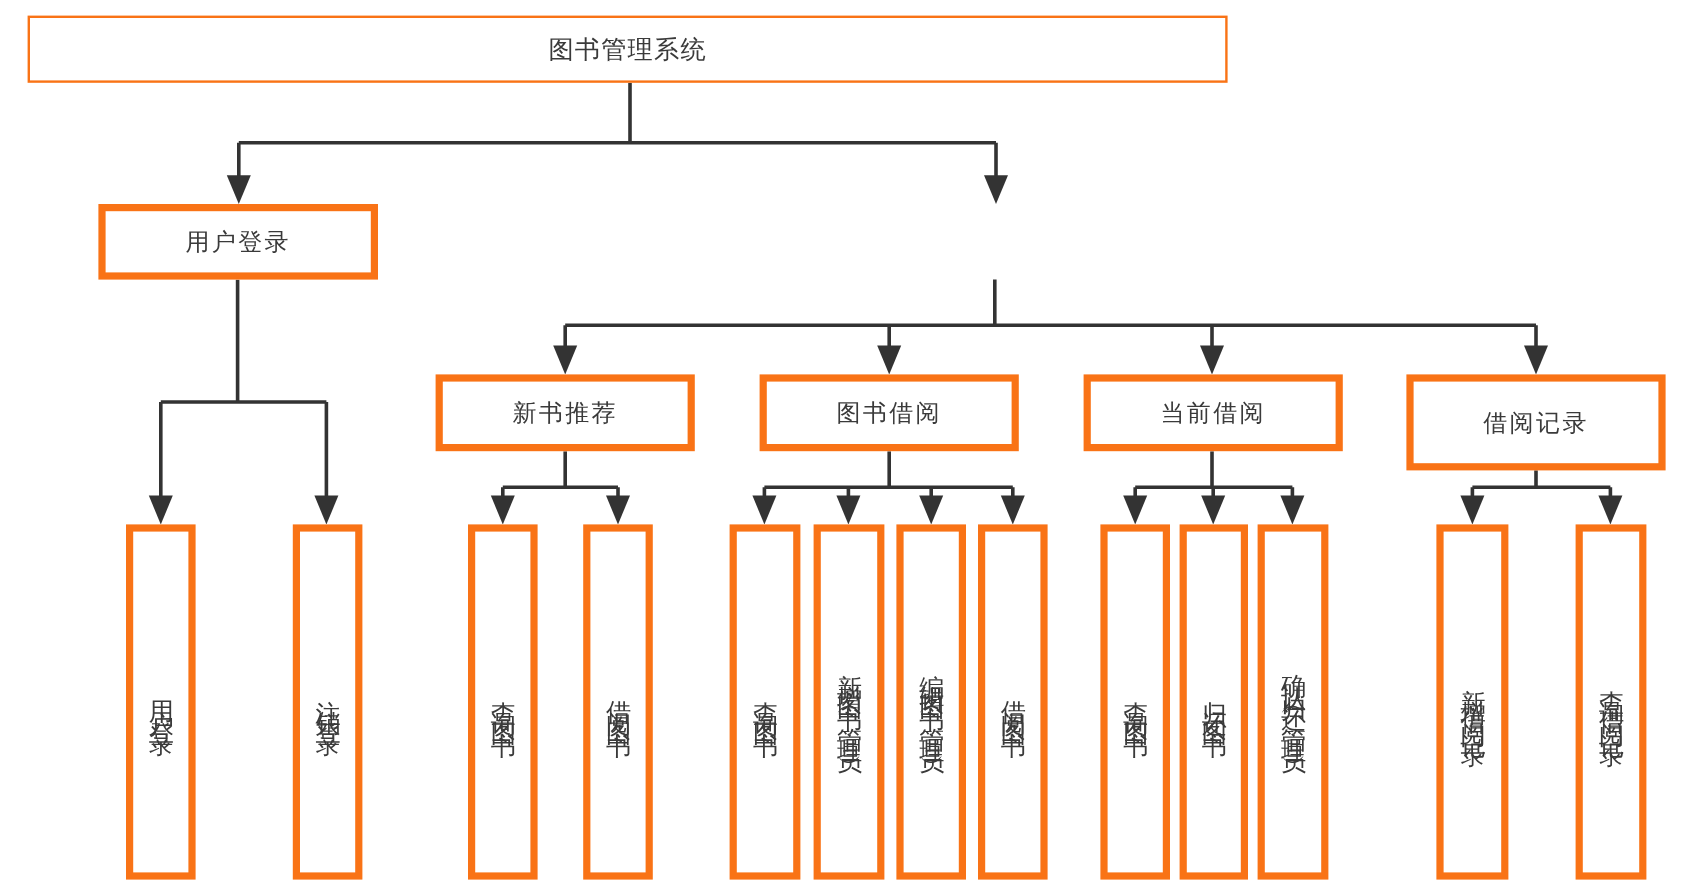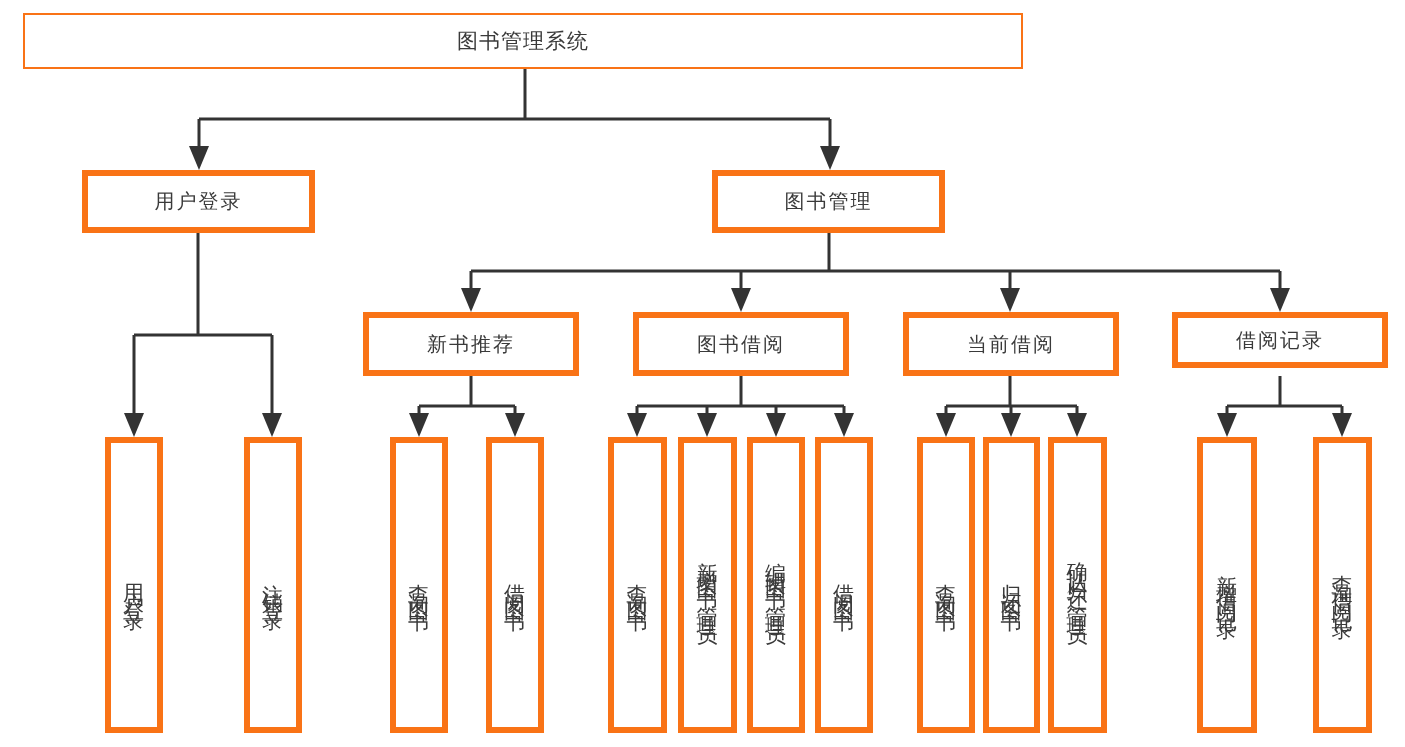--- a/index.html
+++ b/index.html
@@ -103,34 +103,31 @@
     </g>
   </svg>
 
   <div class="node root" style="left:23px; top:13px; width:1000px; height:56px;">
     <span>图书管理系统</span>
   </div>
 
   <div class="node branch" style="left:82px; top:170px; width:233px; height:63px;">
     <span>用户登录</span>
   </div>
-  <div class="node branch" style="left:712px; top:170px; width:233px; height:63px;">
-    <span>图书管理</span>
-  </div>
 
   <div class="node branch" style="left:363px; top:312px; width:216px; height:64px;">
     <span>新书推荐</span>
   </div>
   <div class="node branch" style="left:903px; top:312px; width:216px; height:64px;">
     <span>当前借阅</span>
   </div>
   <div class="node branch" style="left:633px; top:312px; width:216px; height:64px;">
     <span>图书借阅</span>
   </div>
-  <div class="node branch" style="left:1172px; top:312px; width:216px; height:56px;">
+  <div class="node branch" style="left:1172px; top:312px; width:216px; height:80px;">
     <span>借阅记录</span>
   </div>
 
   <div class="node leaf" style="left:105px; top:437px; width:58px; height:296px;">
     <span class="vtext">用户登录</span>
   </div>
   <div class="node leaf" style="left:244px; top:437px; width:58px; height:296px;">
     <span class="vtext">注销登录</span>
   </div>
 

